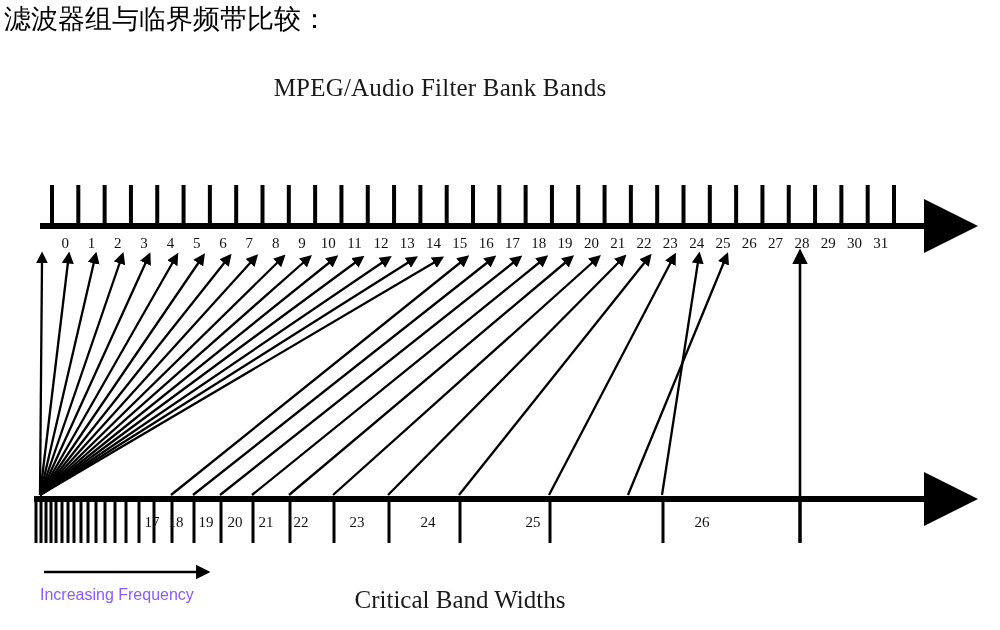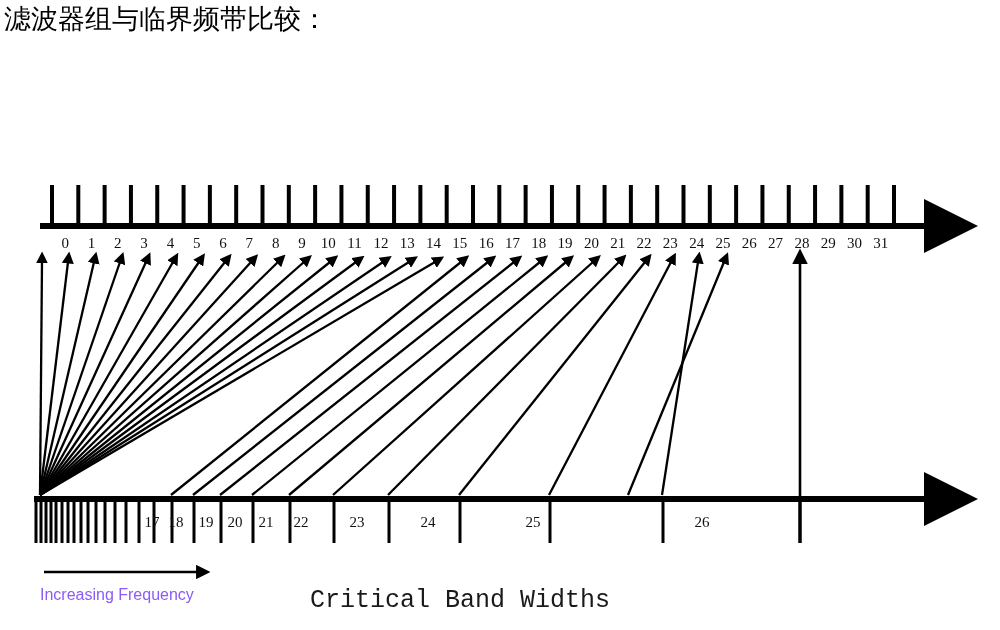--- a/index.html
+++ b/index.html
@@ -39,21 +39,21 @@
     letter-spacing: 0.2px;
     color: #1a1a1a;
     white-space: nowrap;
   }
   #bottom-title {
     position: absolute;
     left: 170px;
     top: 586px;
     width: 580px;
     text-align: center;
-    font-family: Liberation Mono, monospace;
+    font-family: Liberation Serif, serif;
     font-size: 25px;
     color: #1a1a1a;
     white-space: nowrap;
   }
   #freq-label {
     position: absolute;
     left: 40px;
     top: 586px;
     font-family: "Liberation Sans", "DejaVu Sans", sans-serif;
     font-size: 16px;
@@ -86,20 +86,21 @@
   .vert-arrow { stroke: #000000; stroke-width: 2.6; fill: none; }
   .freq-arrow { stroke: #000000; stroke-width: 2.4; fill: none; }
 </style>
 </head>
 <body>
 
 <div id="page">
 
   <div id="cjk-title">滤波器组与临界频带比较：</div>
 
+  <div id="chart-title">MPEG/Audio Filter Bank Bands</div>
 
   <svg id="figure" viewBox="0 0 1000 630">
     <defs>
       <marker id="arrowBig" markerWidth="9" markerHeight="9" refX="1" refY="4.5" orient="auto" markerUnits="strokeWidth">
         <path d="M0,0 L9,4.5 L0,9 z" fill="#000000"></path>
       </marker>
       <marker id="arrowThin" markerWidth="5.2" markerHeight="5.2" refX="0.6" refY="2.6" orient="auto" markerUnits="strokeWidth">
         <path d="M0,0 L5.2,2.6 L0,5.2 z" fill="#000000"></path>
       </marker>
       <marker id="arrowMed" markerWidth="6" markerHeight="6" refX="0.8" refY="3" orient="auto" markerUnits="strokeWidth">

